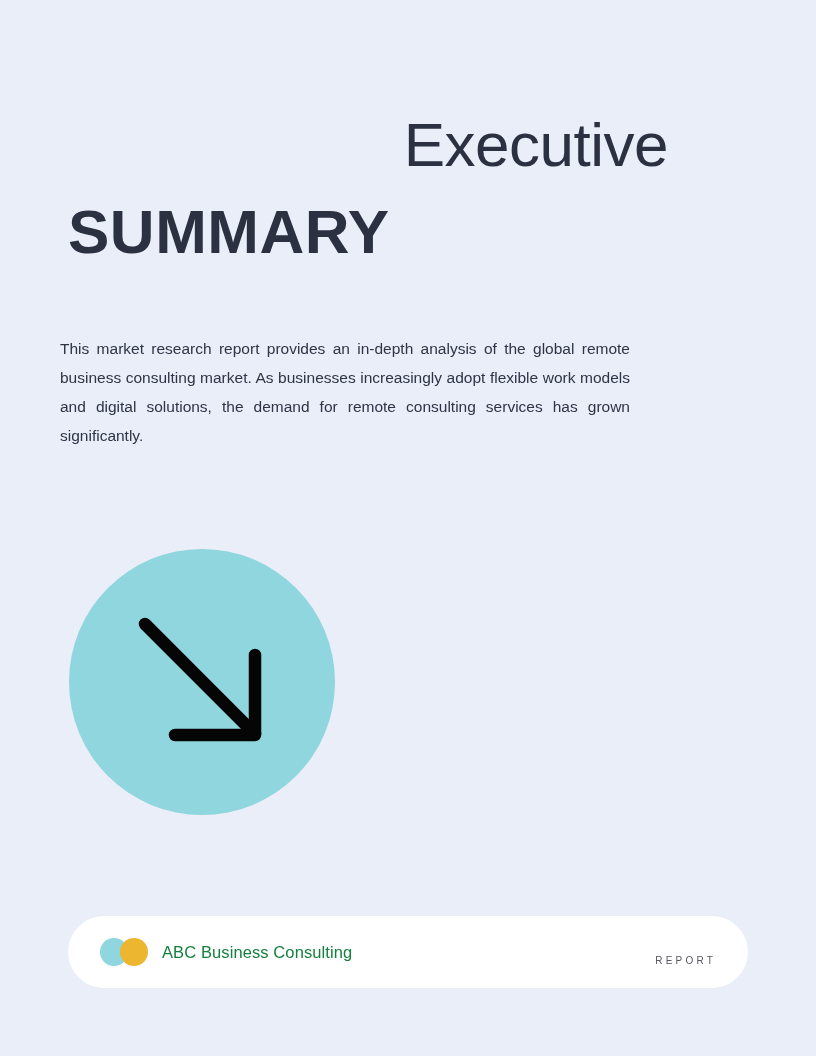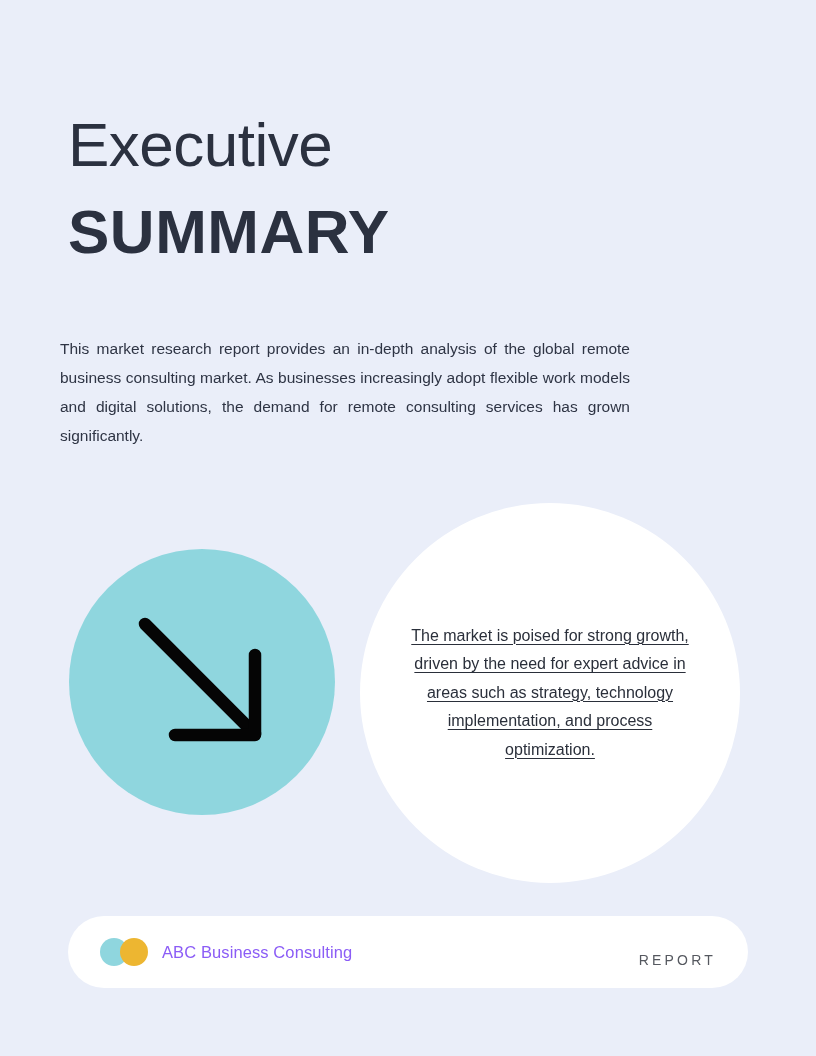--- a/index.html
+++ b/index.html
@@ -29,20 +29,21 @@
     top: 112px;
     width: 600px;
   }
   .title-line-1 {
     font-size: 62px;
     font-weight: 400;
     letter-spacing: -0.5px;
     line-height: 1.05;
     color: #2b3140;
     white-space: nowrap;
+    text-align: right;
   }
   .title-line-2 {
     font-size: 62px;
     font-weight: 700;
     letter-spacing: 0.5px;
     line-height: 1.12;
     color: #2b3140;
     margin-top: 20px;
     white-space: nowrap;
   }
@@ -142,26 +143,26 @@
   .logo-dot-teal {
     left: 0;
     background: #8fd6de;
   }
   .logo-dot-gold {
     left: 20px;
     background: #edb631;
   }
   .brand-name {
     font-size: 16.5px;
-    color: #8b5cf6;
+    color: #15803d;
     letter-spacing: 0.1px;
     white-space: nowrap;
   }
   .footer-label {
-    font-size: 14px;
+    font-size: 10px;
     letter-spacing: 3.2px;
     color: #55585f;
     white-space: nowrap;
     margin-top: 16px;
   }
 </style>
 </head>
 <body>
 
 <div class="page">
@@ -175,23 +176,20 @@
 
   <div class="circle-arrow">
     <svg class="arrow-icon" viewBox="0 0 150 150">
       <g fill="none" stroke="#050505" stroke-width="12.5" stroke-linecap="round" stroke-linejoin="round">
         <line x1="18" y1="17" x2="128" y2="127"></line>
         <polyline points="128,48 128,128 48,128"></polyline>
       </g>
     </svg>
   </div>
 
-  <div class="circle-quote">
-    <div class="quote-text">The market is poised for strong growth, driven by the need for expert advice in areas such as strategy, technology implementation, and process optimization.</div>
-  </div>
 
   <div class="footer-bar">
     <div class="brand">
       <div class="brand-logo">
         <span class="logo-dot logo-dot-teal"></span>
         <span class="logo-dot logo-dot-gold"></span>
       </div>
       <span class="brand-name">ABC Business Consulting</span>
     </div>
     <span class="footer-label">REPORT</span>

